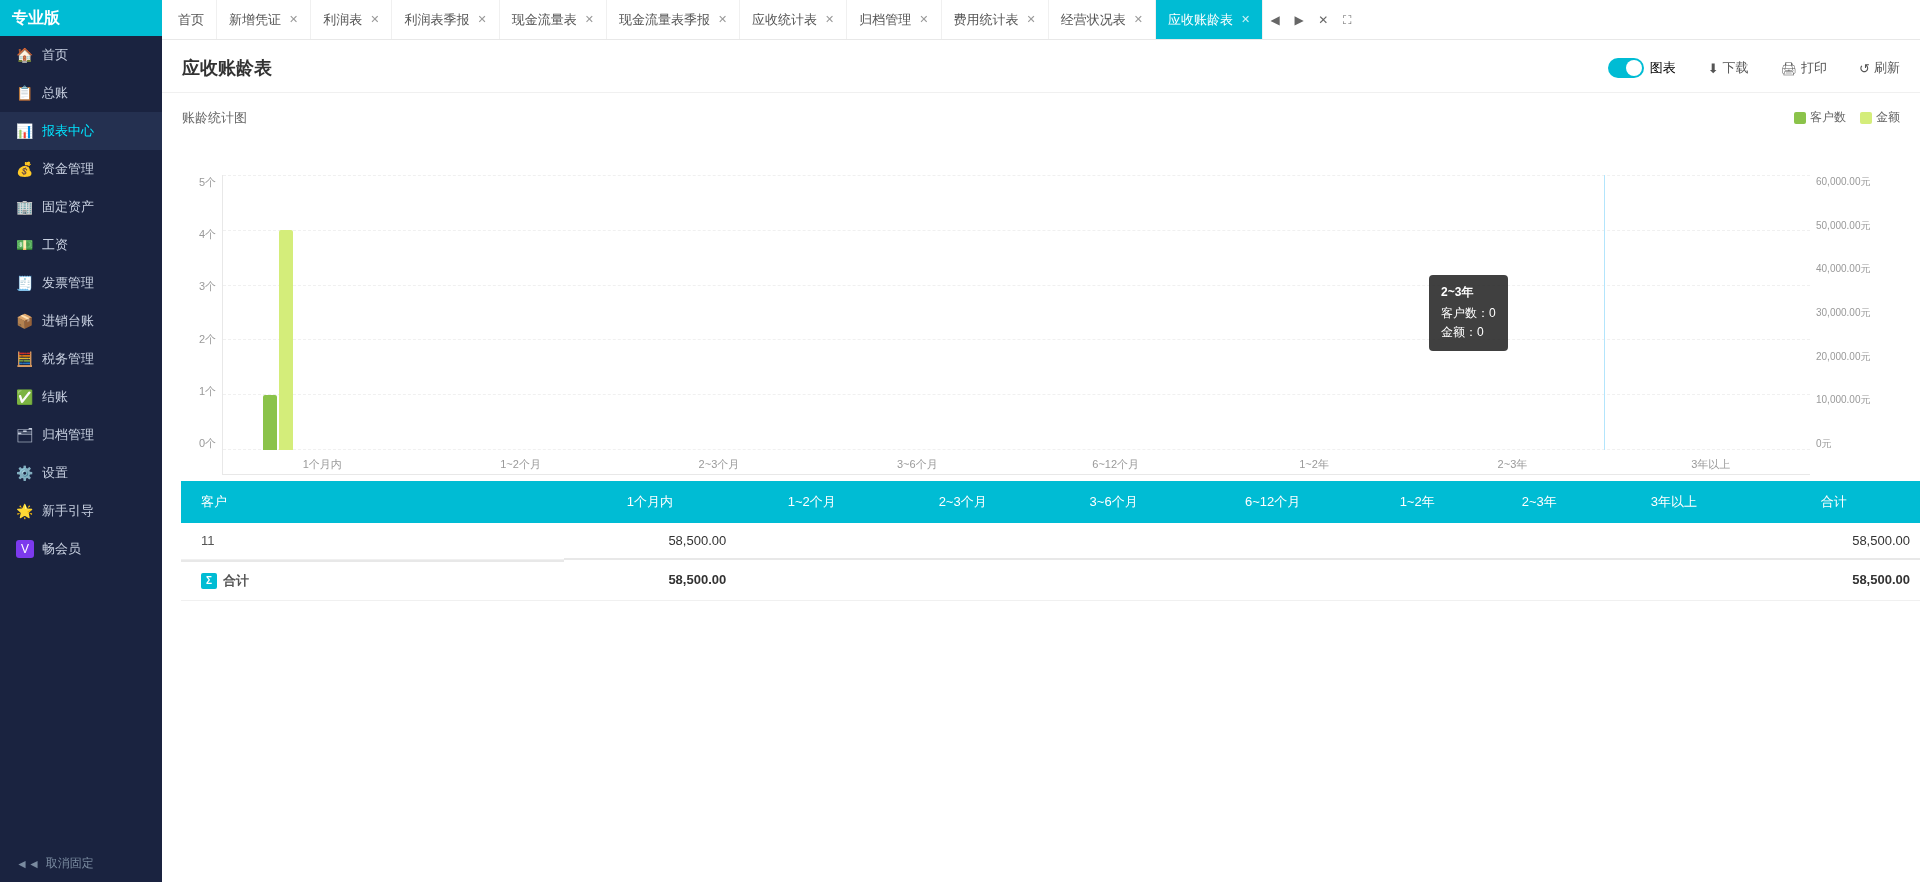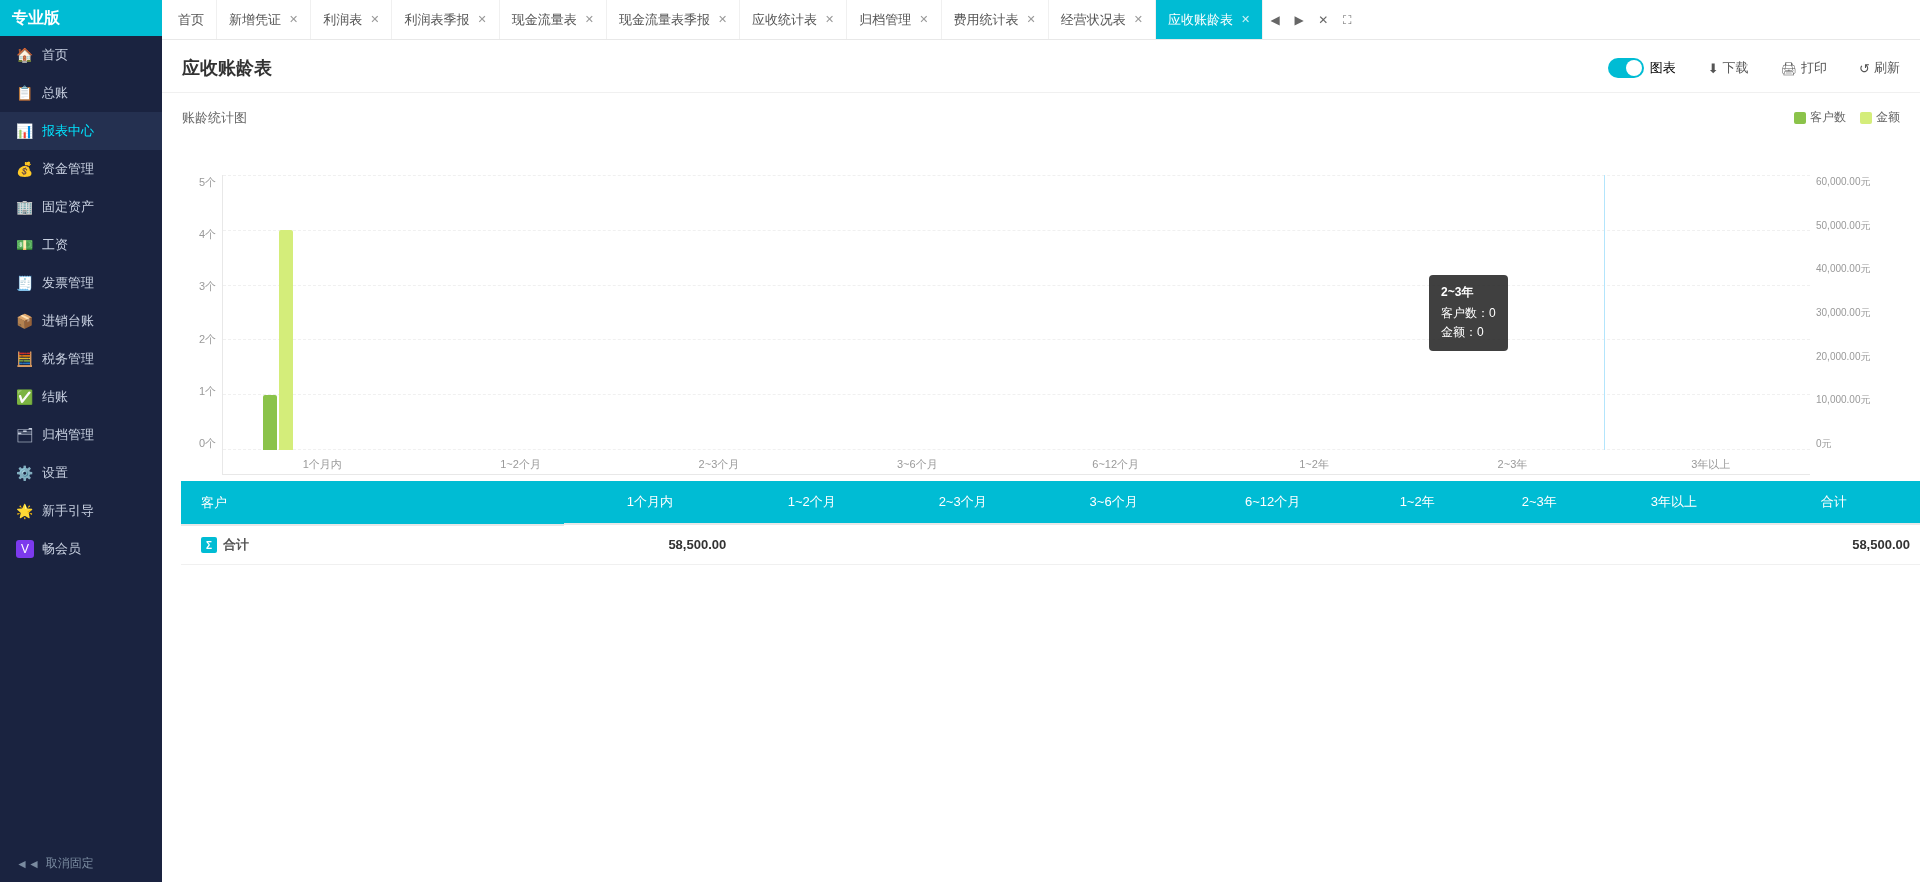--- a/index.html
+++ b/index.html
@@ -602,20 +602,32 @@
             <th>2~3个月</th>
             <th>3~6个月</th>
             <th>6~12个月</th>
             <th>1~2年</th>
             <th>2~3年</th>
             <th>3年以上</th>
             <th>合计</th>
           </tr>
         </thead>
         <tbody>
+          <tr>
+            <td>11</td>
+            <td>58,500.00</td>
+            <td></td>
+            <td></td>
+            <td></td>
+            <td></td>
+            <td></td>
+            <td></td>
+            <td></td>
+            <td>58,500.00</td>
+          </tr>
           <tr class="total-row">
             <td>
               <span class="total-icon">Σ</span>
               <span>合计</span>
             </td>
             <td>58,500.00</td>
             <td></td>
             <td></td>
             <td></td>
             <td></td>

